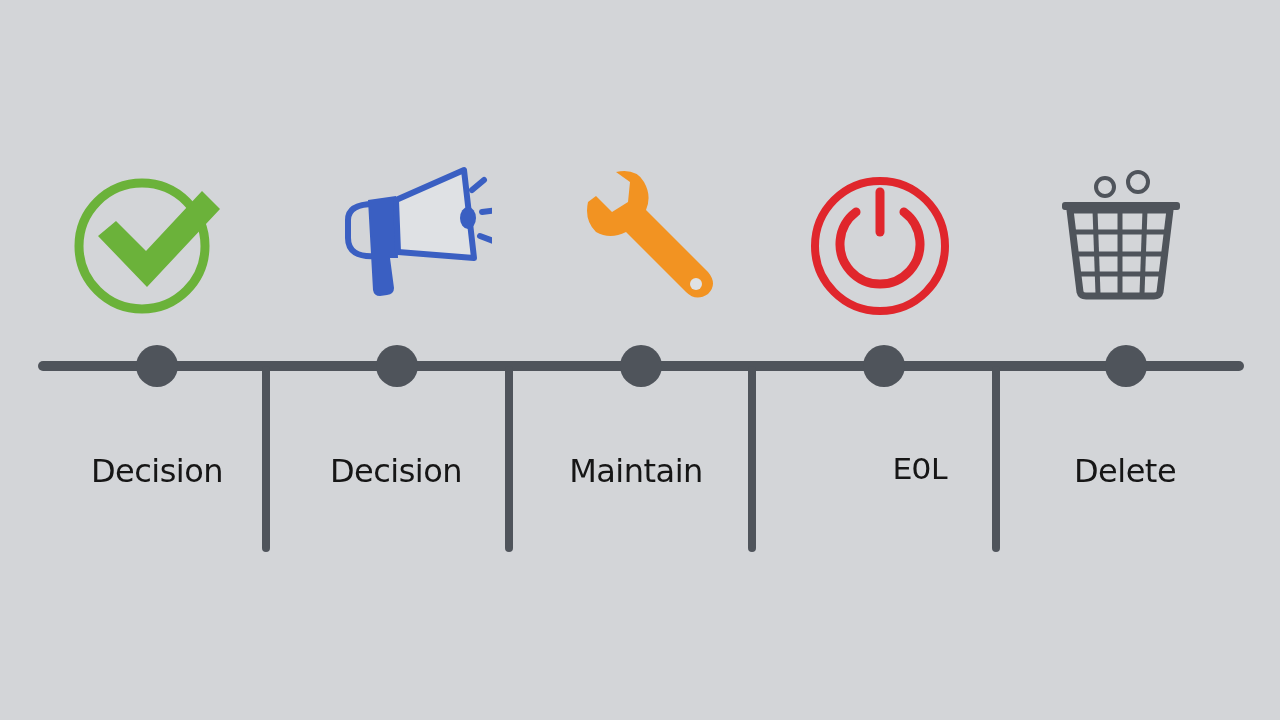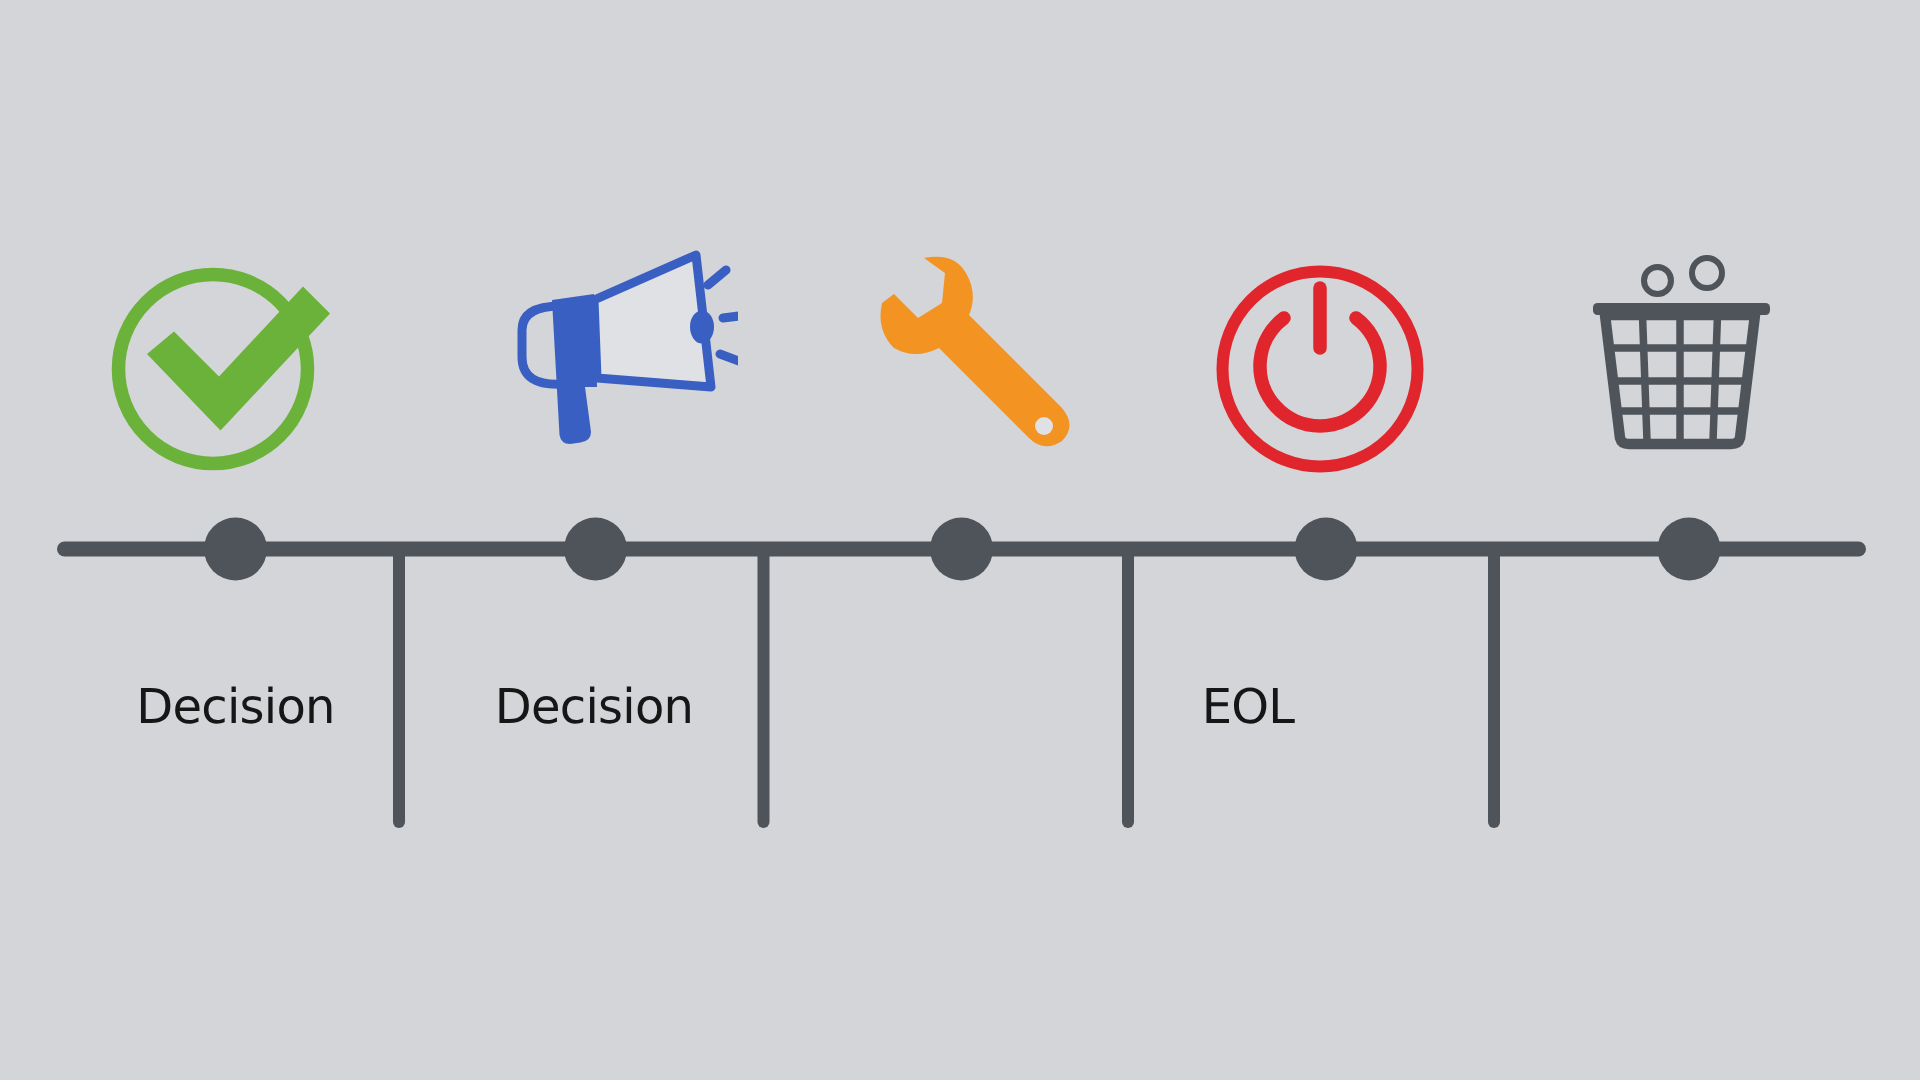--- a/index.html
+++ b/index.html
@@ -104,14 +104,16 @@
   <div class="divider" style="left:996px;"></div>
 
   <div class="node" style="left:157px;"></div>
   <div class="node" style="left:397px;"></div>
   <div class="node" style="left:641px;"></div>
   <div class="node" style="left:884px;"></div>
   <div class="node" style="left:1126px;"></div>
 
   <div class="label" style="left:157px;">Decision</div>
   <div class="label" style="left:396px;">Decision</div>
-  <div class="label" style="left:832px;">EOL</div>
+  <div class="label" style="left:636px;">Maintain</div>
+  <div class="label" style="left:921px;font-family:Liberation Mono, monospace;">EOL</div>
+  <div class="label" style="left:1125px;">Delete</div>
 </div>
 
 </body></html>

